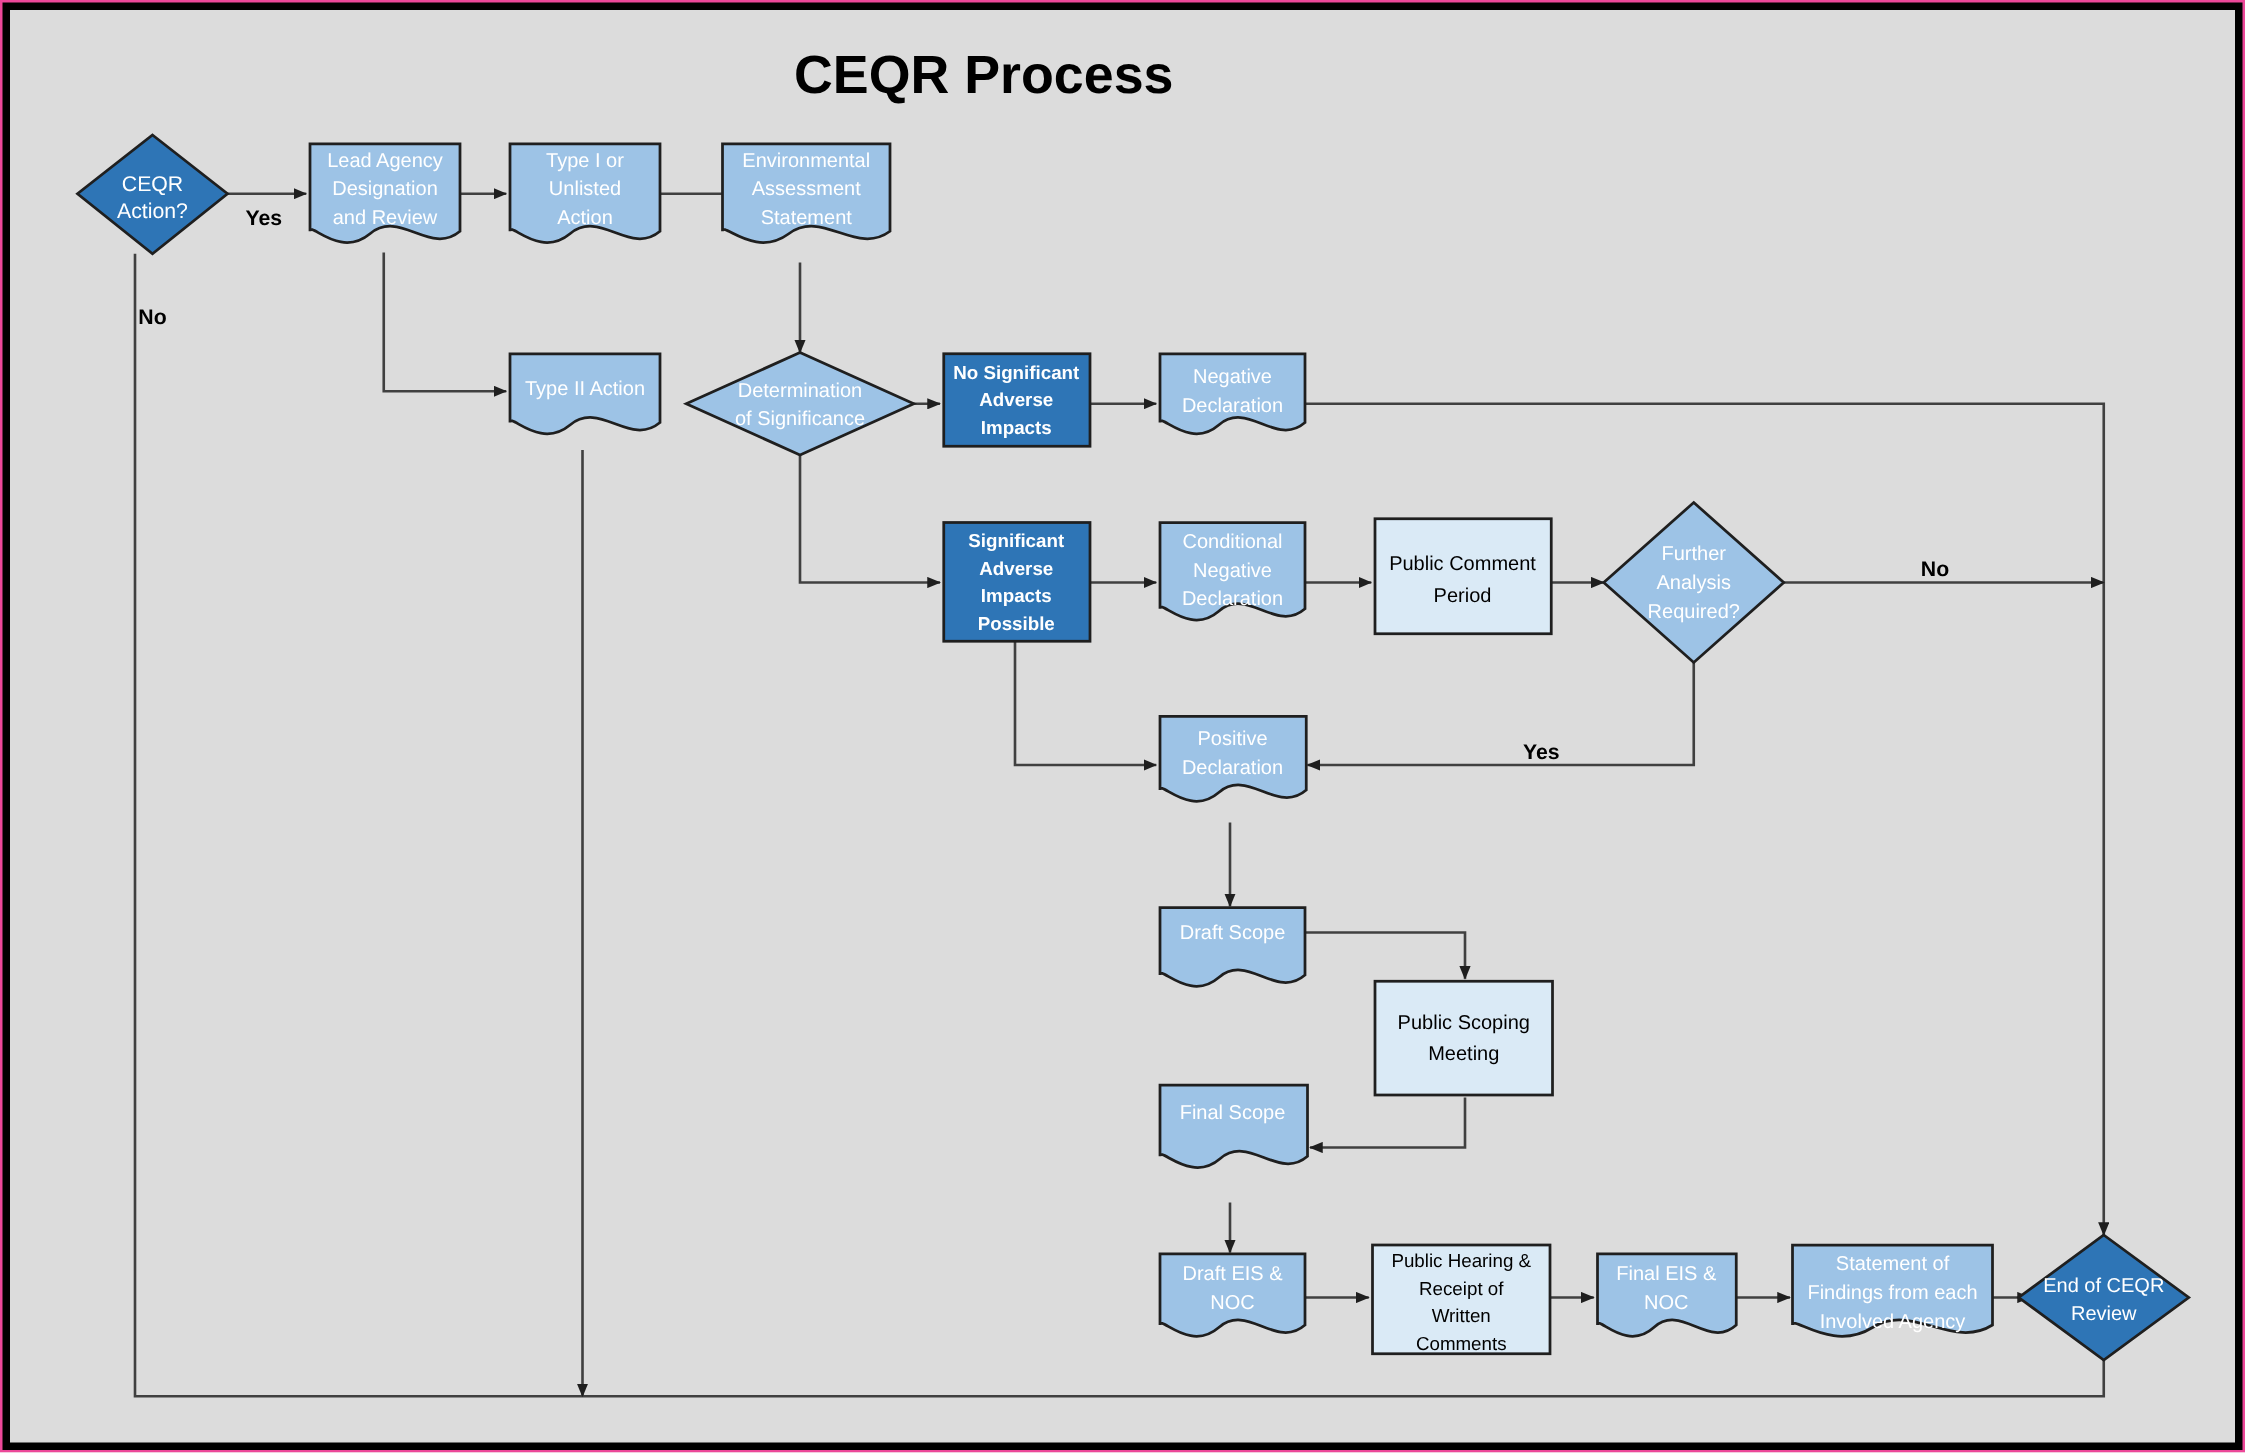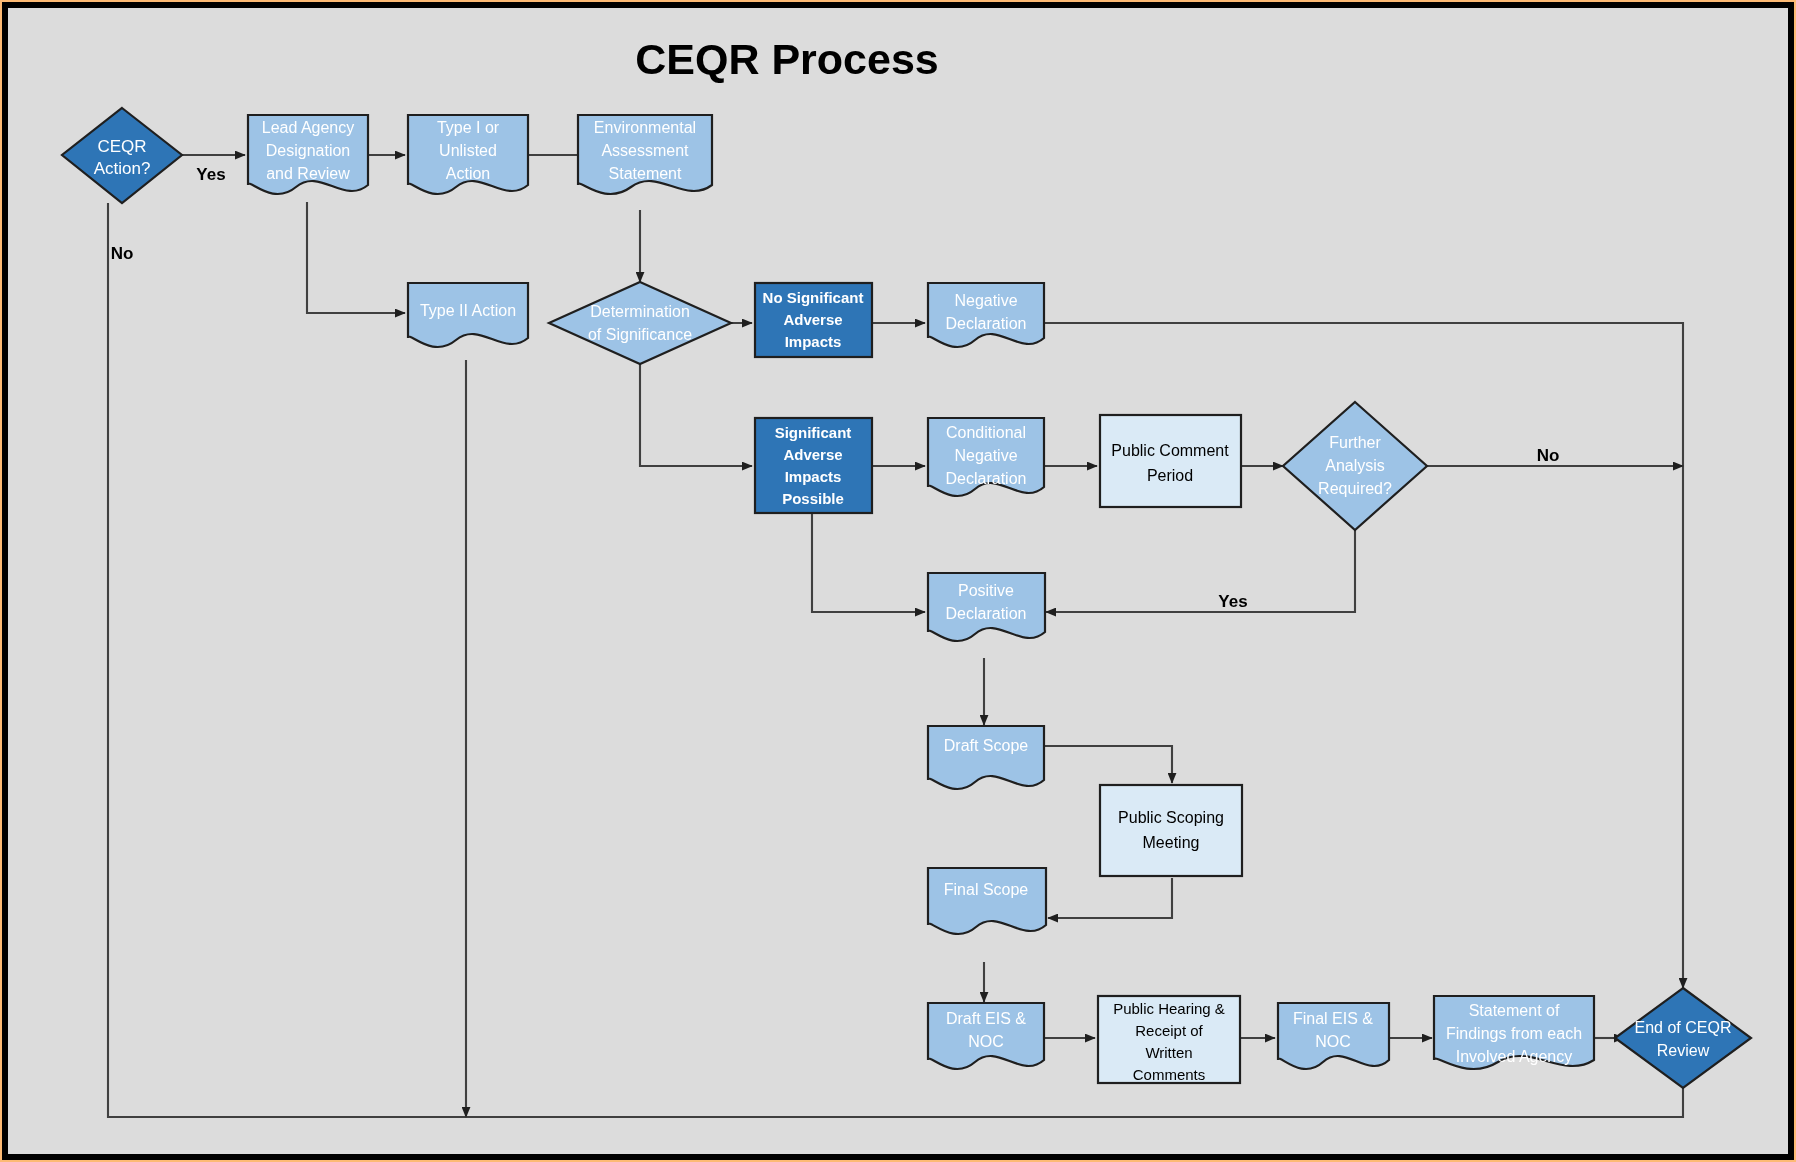--- a/index.html
+++ b/index.html
@@ -1,17 +1,17 @@
 <!DOCTYPE html>
 <html><head>
 <meta charset="utf-8">
 <style>
   html,body{margin:0;padding:0;background:#ffffff;}
   body{font-family:"Liberation Sans",sans-serif;}
-  #stage{position:relative;width:1796px;height:1162px;background:#fdba74;}
+  #stage{position:relative;width:1796px;height:1162px;background:#ec4899;}
   svg{display:block;}
   .nodeText{font-family:"Liberation Sans",sans-serif;text-anchor:middle;dominant-baseline:middle;}
   .whiteTxt{fill:#ffffff;}
   .blackTxt{fill:#000000;}
   .boldTxt{font-weight:bold;}
   .edgeLbl{font-family:"Liberation Sans",sans-serif;font-weight:bold;font-size:17px;fill:#000000;text-anchor:middle;}
   .title{font-family:"Liberation Sans",sans-serif;font-weight:bold;font-size:43px;fill:#000000;text-anchor:middle;}
   .shp{stroke:#1f1f1f;stroke-width:2.2;}
   .ln{stroke:#404040;stroke-width:2.1;fill:none;}
 </style>

